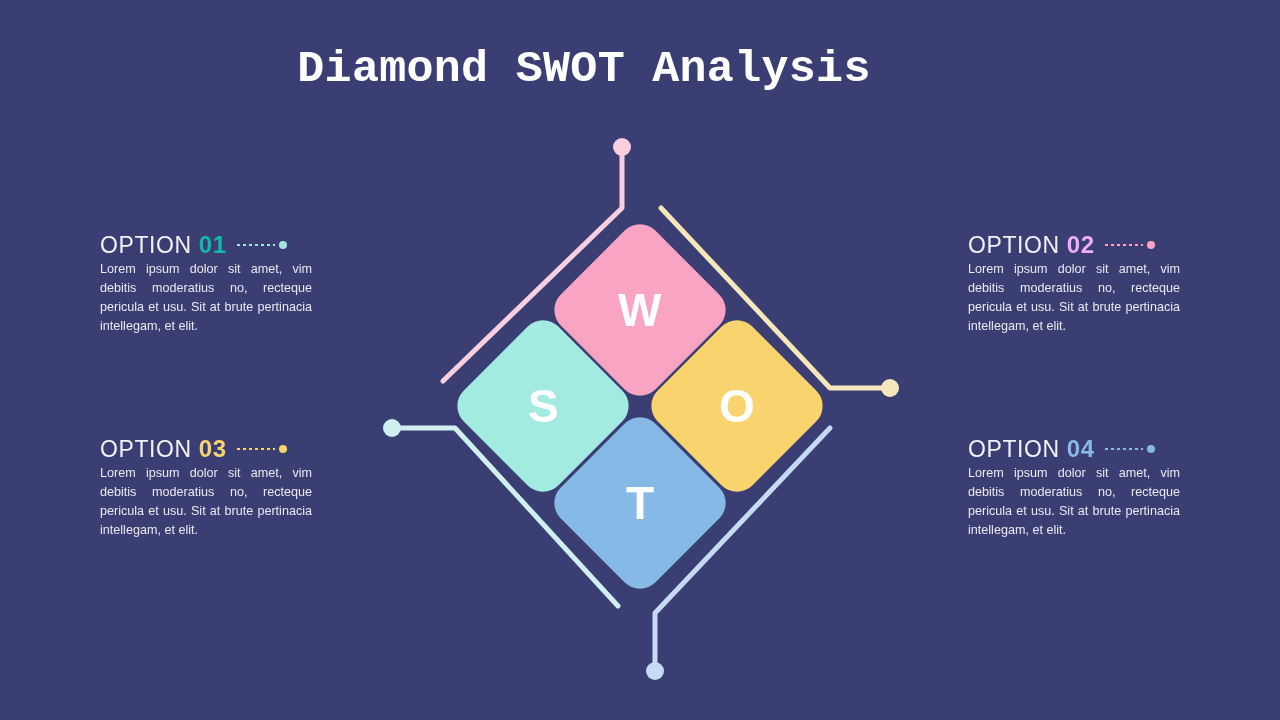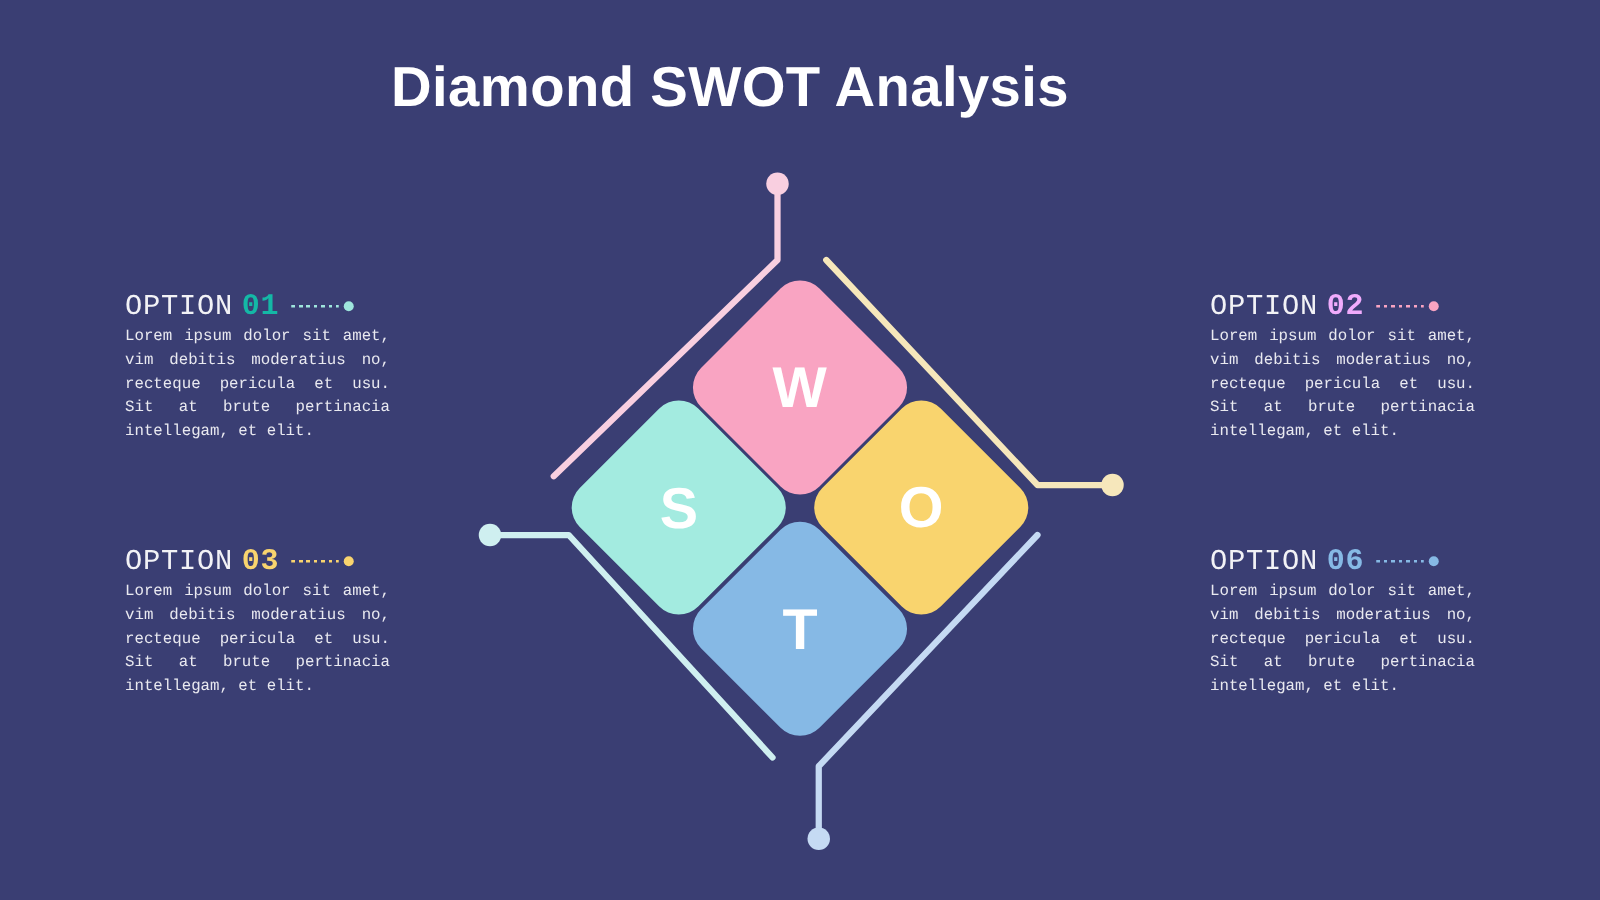--- a/index.html
+++ b/index.html
@@ -24,27 +24,27 @@
   .title {
     position: absolute;
     top: 44px;
     left: 0;
     width: 1168px;
     text-align: center;
     font-size: 45px;
     font-weight: bold;
     color: #ffffff;
     letter-spacing: 0.3px;
+    font-family: Liberation Mono, monospace;
   }
 
   
   .option {
     position: absolute;
     width: 212px;
-    font-family: Liberation Mono, monospace;
   }
   .opt-left  { left: 100px; }
   .opt-right { left: 968px; }
   .opt-row1  { top: 230px; }
   .opt-row2  { top: 434px; }
 
   .opt-head {
     display: flex;
     align-items: center;
     white-space: nowrap;
@@ -182,20 +182,20 @@
       <span class="opt-num" style="color:#f9d46e">03</span>
       <span class="opt-dots" style="background-image:repeating-linear-gradient(to right,#f9d46e 0 3px,transparent 3px 6px)"></span>
       <span class="opt-enddot" style="background:#f9d46e"></span>
     </div>
     <div class="opt-body">Lorem ipsum dolor sit amet, vim debitis moderatius no, recteque pericula et usu. Sit at brute pertinacia intellegam, et elit.</div>
   </div>
 
   <div class="option opt-right opt-row2">
     <div class="opt-head">
       <span class="opt-word">OPTION</span>
-      <span class="opt-num" style="color:#86b9e5">06</span>
+      <span class="opt-num" style="color:#86b9e5">04</span>
       <span class="opt-dots" style="background-image:repeating-linear-gradient(to right,#86b9e5 0 3px,transparent 3px 6px)"></span>
       <span class="opt-enddot" style="background:#86b9e5"></span>
     </div>
     <div class="opt-body">Lorem ipsum dolor sit amet, vim debitis moderatius no, recteque pericula et usu. Sit at brute pertinacia intellegam, et elit.</div>
   </div>
 
 </div>
 
 </body></html>

